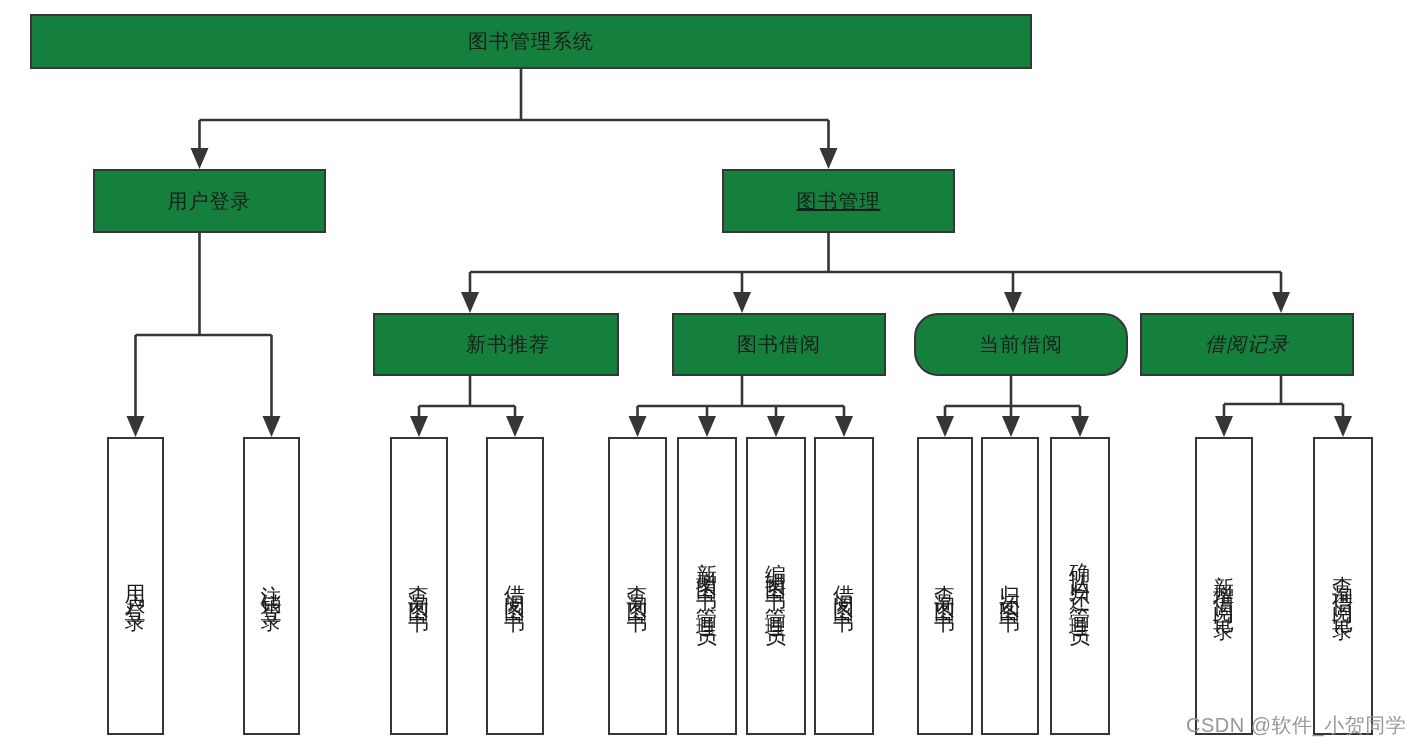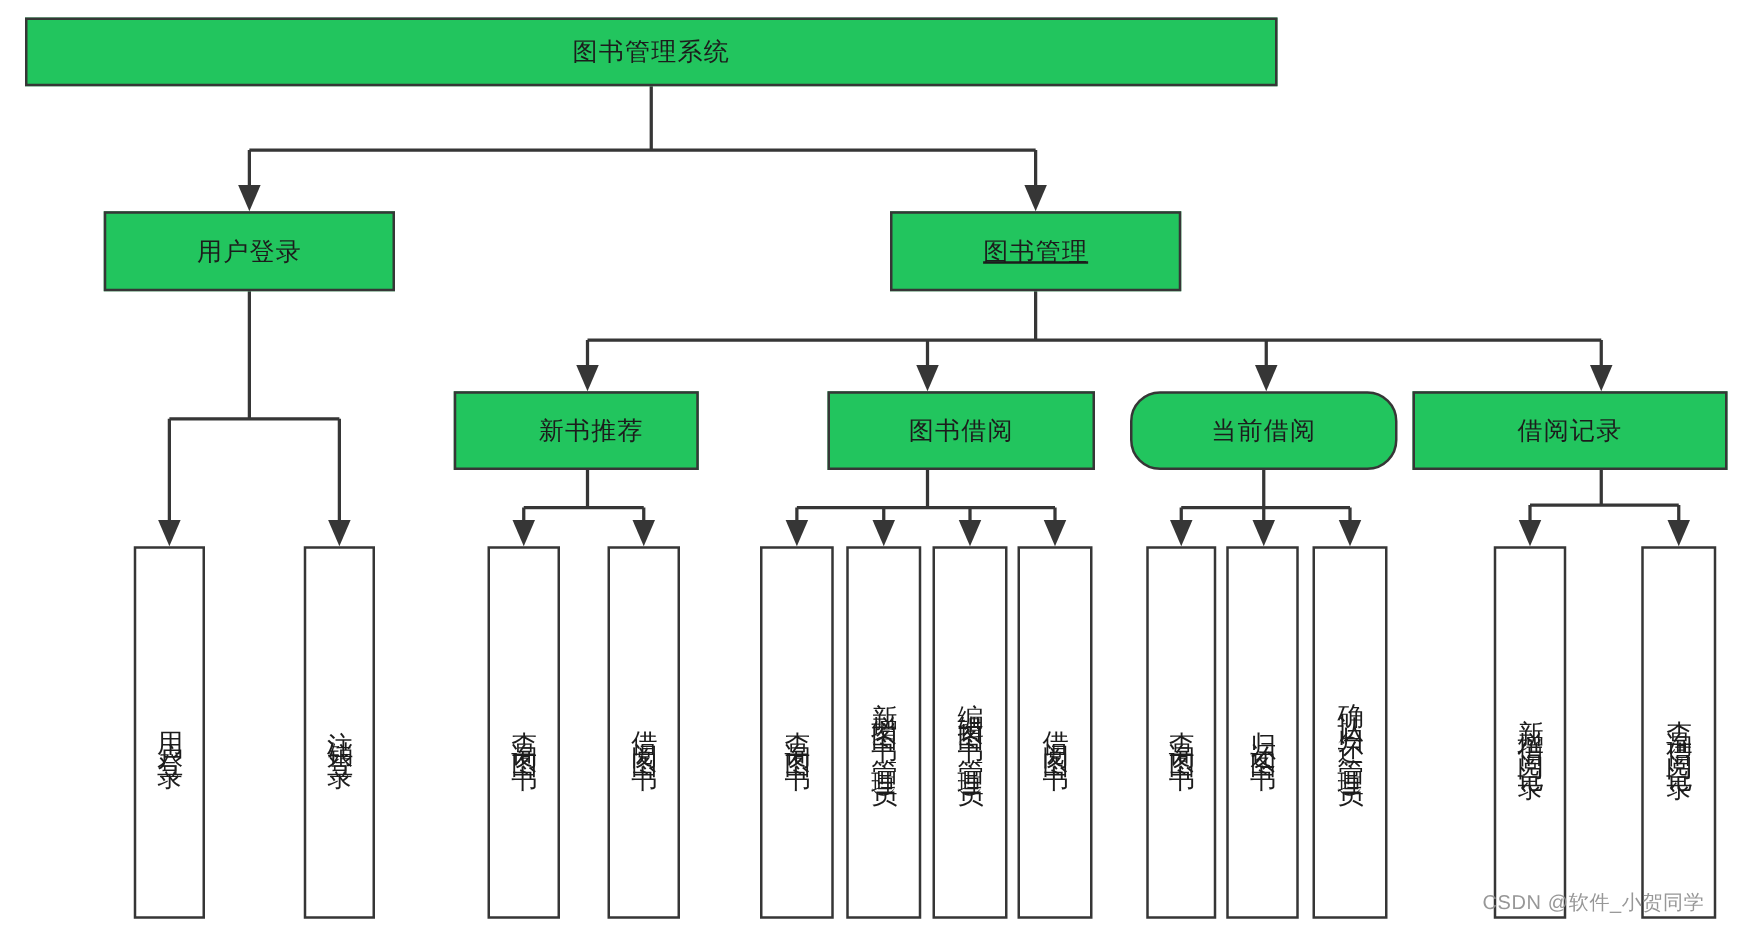--- a/index.html
+++ b/index.html
@@ -14,27 +14,28 @@
   svg.connectors {
     position: absolute;
     left: 0; top: 0;
     width: 1405px; height: 747px;
     pointer-events: none;
   }
   .hnode {
     position: absolute;
     box-sizing: border-box;
     border: 2.5px solid #363636;
-    background: #22c55e;
+    background: #15803d;
     display: flex;
     align-items: center;
     justify-content: center;
     font-size: 20px;
     color: #1c1c1c;
     letter-spacing: 1px;
+    margin-left: 10px;
   }
   .vnode {
     position: absolute;
     top: 437px;
     height: 298px;
     box-sizing: border-box;
     border: 2.5px solid #363636;
     background: #ffffff;
     display: flex;
     align-items: center;
@@ -46,21 +47,21 @@
     font-size: 21px;
     line-height: 1;
     letter-spacing: 9px;
     color: #1c1c1c;
     white-space: nowrap;
   }
   .watermark {
     position: absolute;
     left: 1186px;
     top: 712px;
-    font-size: 16px;
+    font-size: 20px;
     color: rgba(145,145,145,0.95);
     white-space: nowrap;
     z-index: 5;
     letter-spacing: 0.5px;
   }
 </style>
 </head>
 <body>
 
 <div class="canvas">
@@ -96,24 +97,24 @@
       <polygon points="1215,416 1233,416 1224,437"></polygon>
       <polygon points="1334,416 1352,416 1343,437"></polygon>
     </g>
   </svg>
 
   <div class="hnode" style="left:20px; top:14px; width:1002px; height:55px;">图书管理系统</div>
 
   <div class="hnode" style="left:83px; top:169px; width:233px; height:64px;">用户登录</div>
   <div class="hnode" style="left:712px; top:169px; width:233px; height:64px;text-decoration:underline;">图书管理</div>
 
-  <div class="hnode" style="left:363px; top:313px; width:196px; height:63px;padding-left:24px;">新书推荐</div>
+  <div class="hnode" style="left:363px; top:313px; width:246px; height:63px;padding-left:24px;">新书推荐</div>
   <div class="hnode" style="left:662px; top:313px; width:214px; height:63px;">图书借阅</div>
   <div class="hnode" style="left:904px; top:313px; width:214px; height:63px;border-radius:24px;">当前借阅</div>
-  <div class="hnode" style="left:1130px; top:313px; width:252px; height:63px;">借阅记录</div>
+  <div class="hnode" style="left:1130px; top:313px; width:214px; height:63px;font-style:italic;">借阅记录</div>
 
   <div class="vnode" style="left:107px; width:57px;">
     <span class="vtext">用户登录</span>
   </div>
   <div class="vnode" style="left:243px; width:57px;">
     <span class="vtext">注销登录</span>
   </div>
   <div class="vnode" style="left:390px; width:58px;">
     <span class="vtext">查询图书</span>
   </div>

